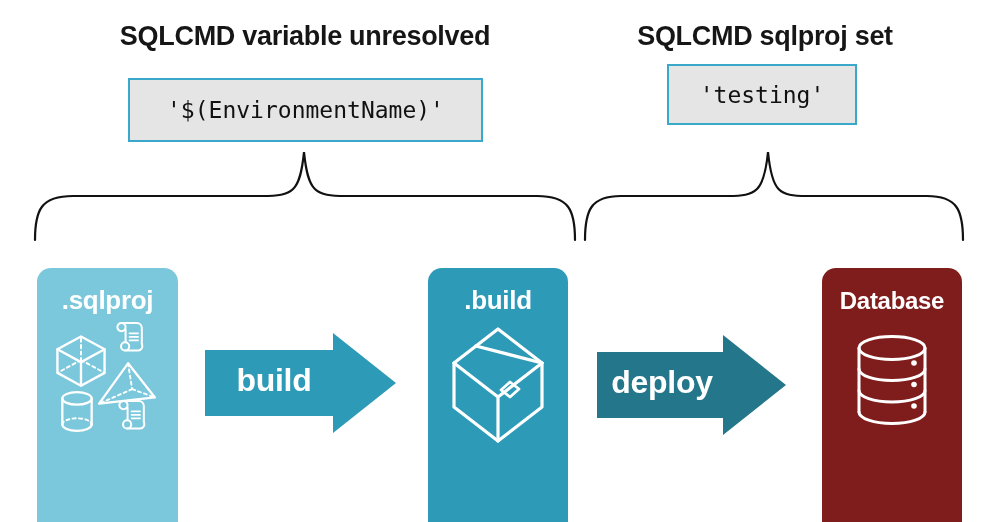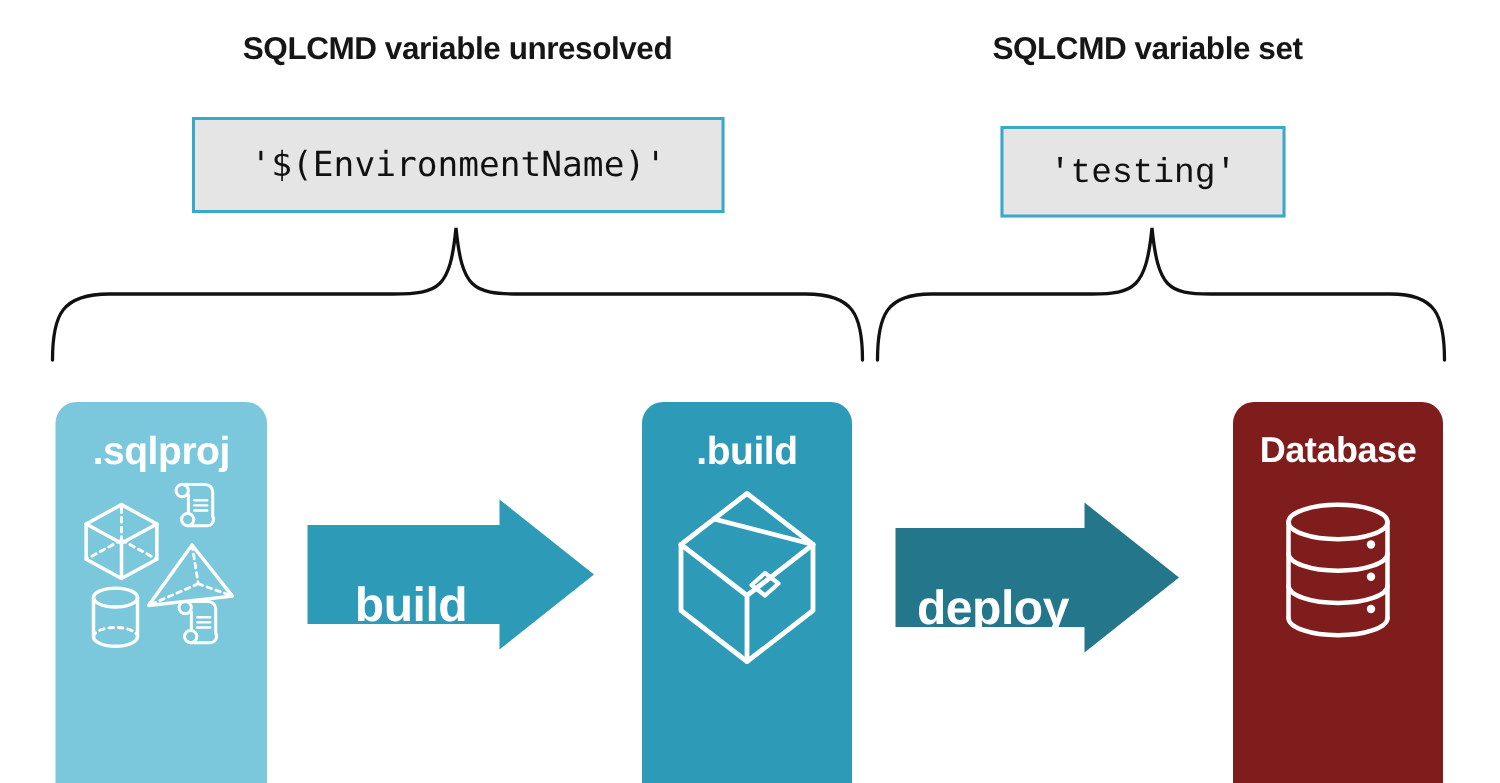--- a/index.html
+++ b/index.html
@@ -1,59 +1,59 @@
 <!DOCTYPE html>
 <html><head>
 <meta charset="utf-8">
 <style>
   html,body{margin:0;padding:0;background:#ffffff;}
   .canvas{
     position:relative;width:1000px;height:522px;background:#ffffff;
     font-family:"Liberation Sans",sans-serif;overflow:hidden;
   }
   .title{
-    position:absolute;top:21px;font-weight:bold;font-size:21px;
+    position:absolute;top:21px;font-weight:bold;font-size:27px;
     color:#161616;text-align:center;letter-spacing:-0.3px;white-space:nowrap;
   }
   .title-left{left:100px;width:410px;}
   .title-right{left:563px;width:404px;}
   .codebox{
     position:absolute;background:#e5e5e5;border:2px solid #3aa8ca;
     display:flex;align-items:center;justify-content:center;
     font-family:"DejaVu Sans Mono",monospace;font-size:23px;color:#111111;
     white-space:nowrap;
   }
   .codebox-left{left:128px;top:78px;width:351px;height:60px;}
-  .codebox-right{left:667px;top:84px;width:186px;height:57px;font-family:Liberation Mono, monospace;}
+  .codebox-right{left:667px;top:64px;width:186px;height:57px;}
   .overlay{position:absolute;left:0;top:0;width:1000px;height:522px;pointer-events:none;}
   .card{position:absolute;top:268px;height:276px;border-radius:14px;}
   .card-sqlproj{left:37px;width:141px;background:#7bc8dc;}
   .card-dacpac{left:428px;width:140px;background:#2d9bb7;}
   .card-database{left:822px;width:140px;background:#7f1d1d;}
   .card-label{
     position:absolute;left:0;right:0;top:17px;text-align:center;
     color:#ffffff;font-weight:bold;font-size:26px;letter-spacing:-0.3px;
   }
   .card-database .card-label{font-size:24px;top:19px;}
   .icon{position:absolute;}
   .icon svg{display:block;width:100%;height:100%;}
   .arrow-label{
     position:absolute;color:#ffffff;font-weight:bold;font-size:32px;
-    text-align:center;letter-spacing:-0.3px;margin-top:23px;
+    text-align:center;letter-spacing:-0.3px;
   }
   .arrow-label-build{left:209px;top:362px;width:130px;}
   .arrow-label-deploy{left:597px;top:364px;width:130px;}
 </style>
 </head>
 <body>
 
 <div class="canvas">
 
   <div class="title title-left">SQLCMD variable unresolved</div>
-  <div class="title title-right">SQLCMD variable set</div>
+  <div class="title title-right">SQLCMD sqlproj set</div>
 
   <div class="codebox codebox-left">'$(EnvironmentName)'</div>
   <div class="codebox codebox-right">'testing'</div>
 
   <svg class="overlay" viewBox="0 0 1000 522">
 
     <path d="M35,240 C35,210 41,196 73,196 L262,196 C293,196 300,192 304,152
              C308,192 315,196 346,196 L537,196 C569,196 575,210 575,240" fill="none" stroke="#111111" stroke-width="2.2" stroke-linecap="round"></path>
 
     <path d="M585,240 C585,210 591,196 621,196 L728,196 C756,196 764,192 768,152

